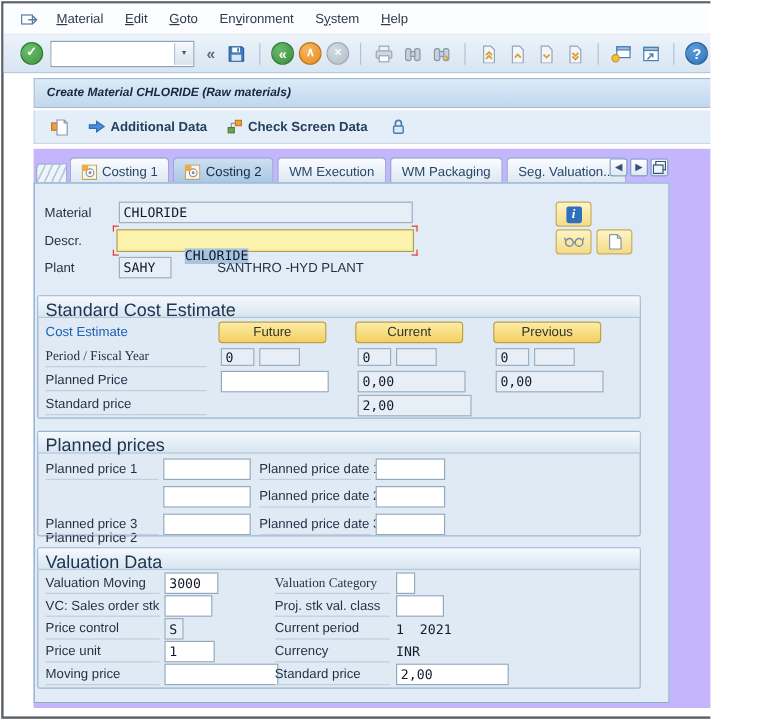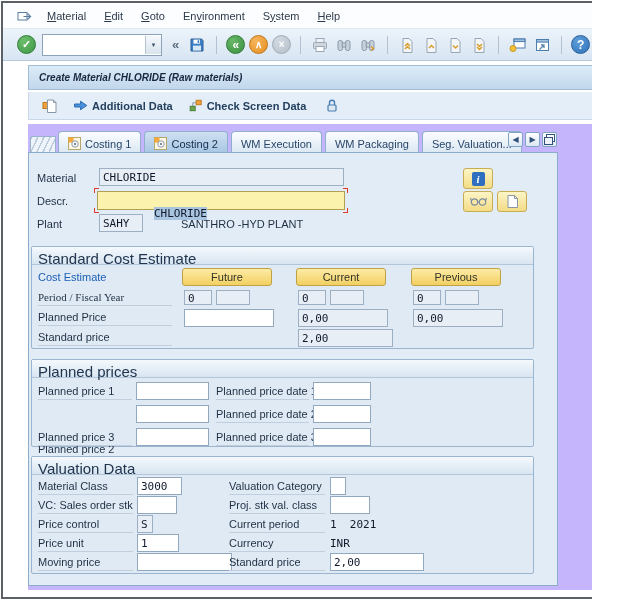--- a/index.html
+++ b/index.html
@@ -354,23 +354,23 @@
 
         <div class="lbl ul" style="left:6px;top:71px;width:94px;">Planned price 3</div>
         <div class="fld" style="left:104px;top:68px;width:73px;"></div>
         <div class="lbl ul" style="left:184px;top:71px;width:93px;">Planned price date 3</div>
         <div class="fld" style="left:281px;top:68px;width:58px;"></div>
       </div>
 
       <div class="grp" style="left:2px;top:303px;width:503px;height:118px;">
         <div class="grph">Valuation Data</div>
 
-        <div class="lbl ul" style="left:6px;top:23px;width:95px;">Material Class</div>
+        <div class="lbl ul" style="left:6px;top:23px;width:95px;">Valuation Moving</div>
         <div class="fld" style="left:105px;top:20px;width:45px;">3000</div>
-        <div class="lbl ul" style="left:197px;top:23px;width:96px;">Valuation Category</div>
+        <div class="lbl ul" style="left:197px;top:23px;width:96px;font-family:Liberation Serif, serif;">Valuation Category</div>
         <div class="fld" style="left:298px;top:20px;width:16px;"></div>
 
         <div class="lbl ul" style="left:6px;top:42px;width:95px;">VC: Sales order stk</div>
         <div class="fld" style="left:105px;top:39px;width:40px;"></div>
         <div class="lbl ul" style="left:197px;top:42px;width:96px;">Proj. stk val. class</div>
         <div class="fld" style="left:298px;top:39px;width:40px;"></div>
 
         <div class="lbl ul" style="left:6px;top:61px;width:95px;">Price control</div>
         <div class="fld ro" style="left:105px;top:58px;width:16px;">S</div>
         <div class="lbl ul" style="left:197px;top:61px;width:96px;">Current period</div>

